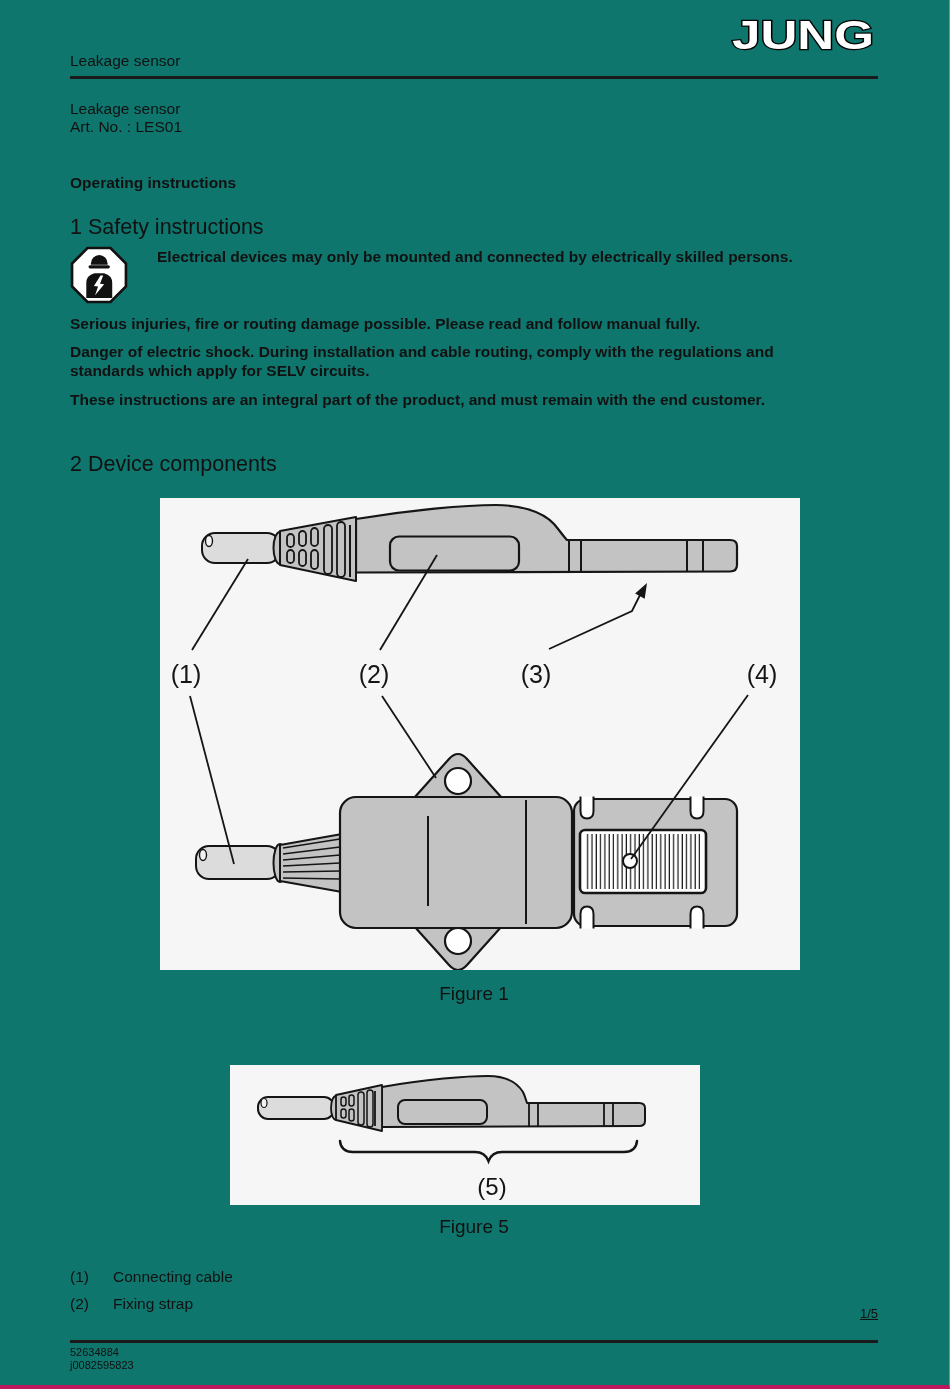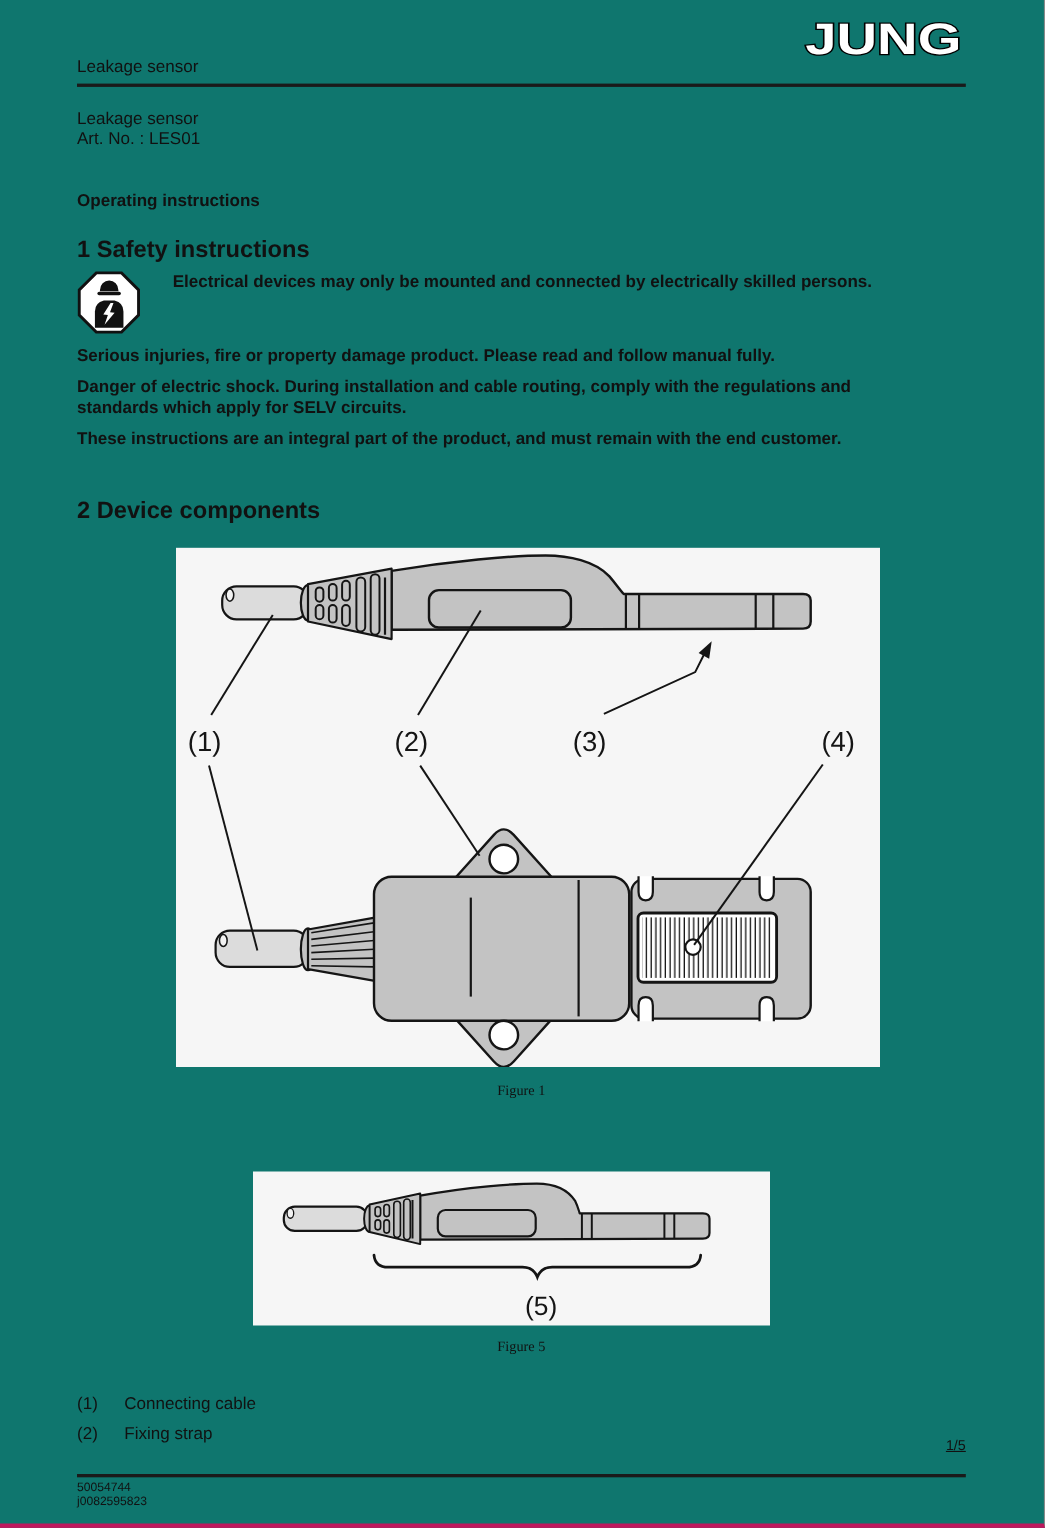--- a/index.html
+++ b/index.html
@@ -6,23 +6,23 @@
   html,body { background:#e8e8e8; }
   .page {
     position:relative; width:950px; height:1389px; background:#0f766e;
     font-family:"Liberation Sans", sans-serif; color:#111;
     border-bottom:4px solid #be185d; border-right:1px solid #8a8a8a;
     overflow:hidden;
   }
   .abs { position:absolute; }
   .t15 { font-size:15.5px; line-height:18.5px; }
   .bold { font-weight:bold; }
-  .h1 { font-size:21.5px; font-weight:bold; }
+  .h1 { font-size:21.5px; font-weight:normal; }
   .rule { background:#1a1a1a; height:2.5px; }
-  .caption { font-size:13px; text-align:center;font-family:Liberation Serif, serif; }
+  .caption { font-size:19px; text-align:center; }
   .legend-ref { display:inline-block; width:43px; }
   .footer-small { font-size:11px; line-height:12.5px; }
   .footer-mid { font-size:13px; }
   svg text { font-family:"Liberation Sans", sans-serif; }
   .figbg { background:#f6f6f6; }
 </style>
 </head>
 <body>
 
 <div class="page">
@@ -44,21 +44,21 @@
     <polygon points="18.2,3 40.8,3 56,18.2 56,40.8 40.8,56 18.2,56 3,40.8 3,18.2" fill="#ffffff" stroke="#111111" stroke-width="2.6"></polygon>
     <g>
       <path d="M21.5,18.5 A8.2,8.6 0 0 1 38,18.5 L38,19.5 L21.5,19.5 Z" fill="#111111"></path>
       <rect x="19.2" y="19.8" width="21" height="3.2" rx="1.6" fill="#111111"></rect>
       <path d="M17,52 L17,37.5 Q17,29.8 25,27.8 L34.5,27.8 Q42.5,29.8 42.5,37.5 L42.5,52 Z" fill="#111111"></path>
       <polygon points="31,30 24.5,40.2 28.6,40.7 25.6,49.5 34.6,38.7 30.5,38.2 33.6,30" fill="#ffffff"></polygon>
     </g>
   </svg>
   <div class="abs t15 bold" style="left:157px; top:248px; width:706px;">Electrical devices may only be mounted and connected by electrically skilled persons.</div>
 
-  <div class="abs t15 bold" style="left:70px; top:315px; width:808px; white-space:nowrap;">Serious injuries, fire or property damage product. Please read and follow manual fully.</div>
+  <div class="abs t15 bold" style="left:70px; top:315px; width:808px; white-space:nowrap;">Serious injuries, fire or routing damage possible. Please read and follow manual fully.</div>
   <div class="abs t15 bold" style="left:70px; top:343px; width:748px;">Danger of electric shock. During installation and cable routing, comply with the regulations and standards which apply for SELV circuits.</div>
   <div class="abs t15 bold" style="left:70px; top:391px; width:790px;">These instructions are an integral part of the product, and must remain with the end customer.</div>
 
   <div class="abs h1" style="left:70px; top:452px;">2 Device components</div>
 
   <svg class="abs figbg" style="left:160px; top:498px;" width="640" height="472" viewBox="0 0 640 472">
     <defs>
       <pattern id="hatch" patternUnits="userSpaceOnUse" width="4.3" height="10">
         <rect width="4.3" height="10" fill="#ffffff"></rect>
         <line x1="2" y1="0" x2="2" y2="10" stroke="#111111" stroke-width="1.2"></line>
@@ -171,17 +171,17 @@
   <div class="abs caption" style="left:70px; top:1216px; width:808px;">Figure 5</div>
 
   <div class="abs t15" style="left:70px; top:1268px;">
     <span class="legend-ref">(1)</span><span>Connecting cable</span>
   </div>
   <div class="abs t15" style="left:70px; top:1295px;">
     <span class="legend-ref">(2)</span><span>Fixing strap</span>
   </div>
 
   <div class="abs rule" style="left:70px; top:1340px; width:808px;"></div>
-  <div class="abs footer-small" style="left:70px; top:1346px;">50054744</div>
+  <div class="abs footer-small" style="left:70px; top:1346px;">52634884</div>
   <div class="abs footer-small" style="left:70px; top:1359px;">j0082595823</div>
   <div class="abs footer-mid" style="left:70px; top:1306px; width:808px; text-align:right;text-decoration:underline;">1/5</div>
 
 </div>
 
 </body></html>

